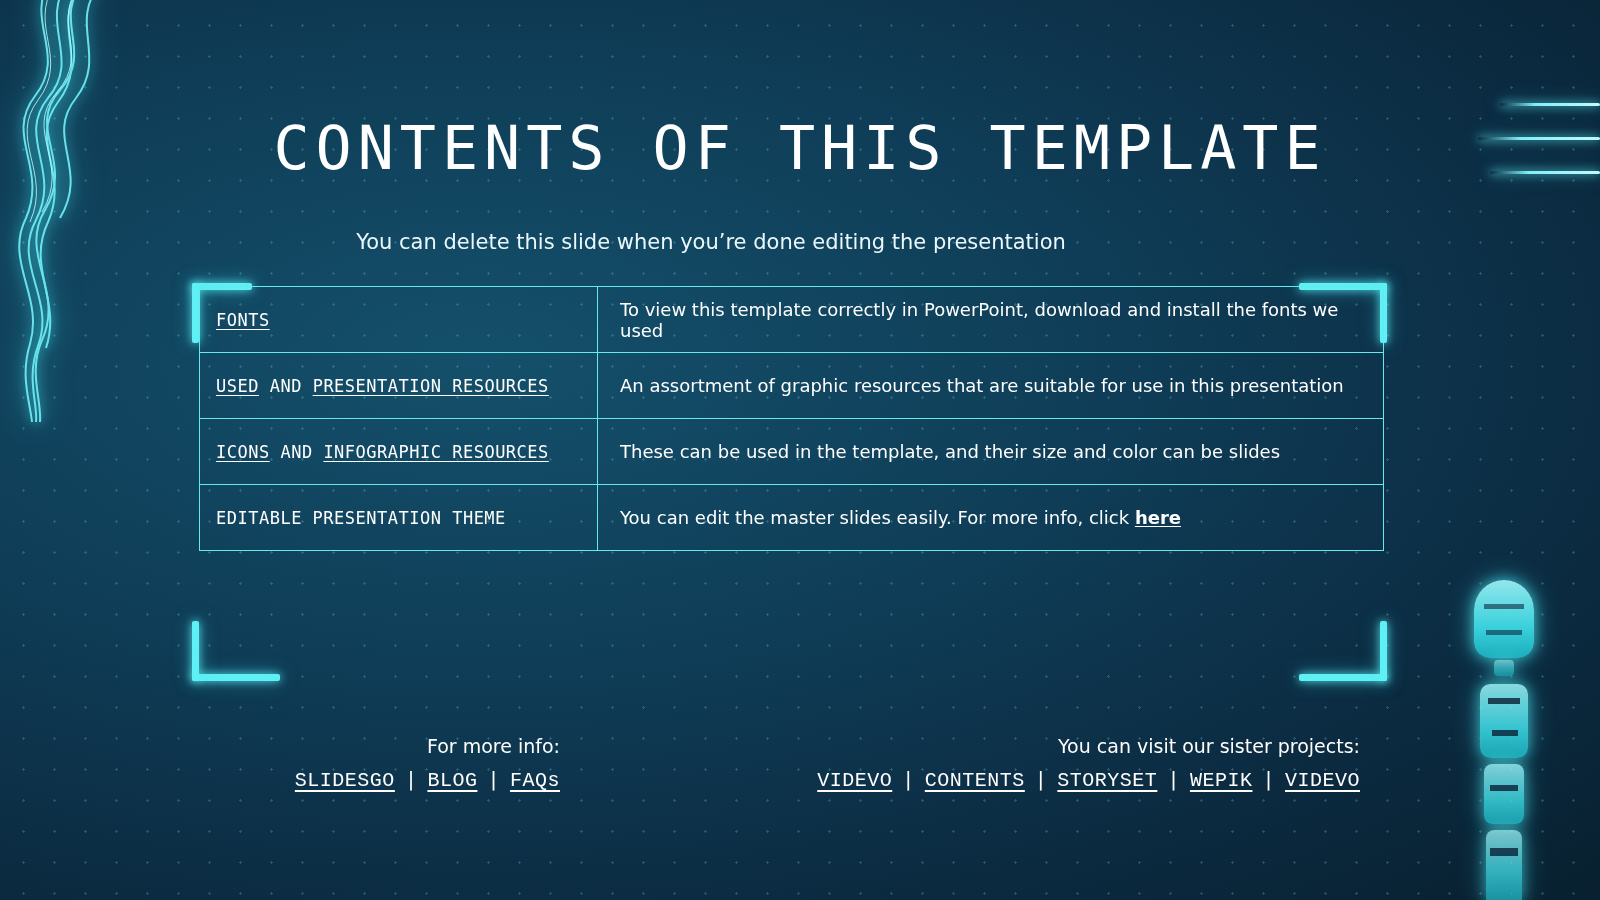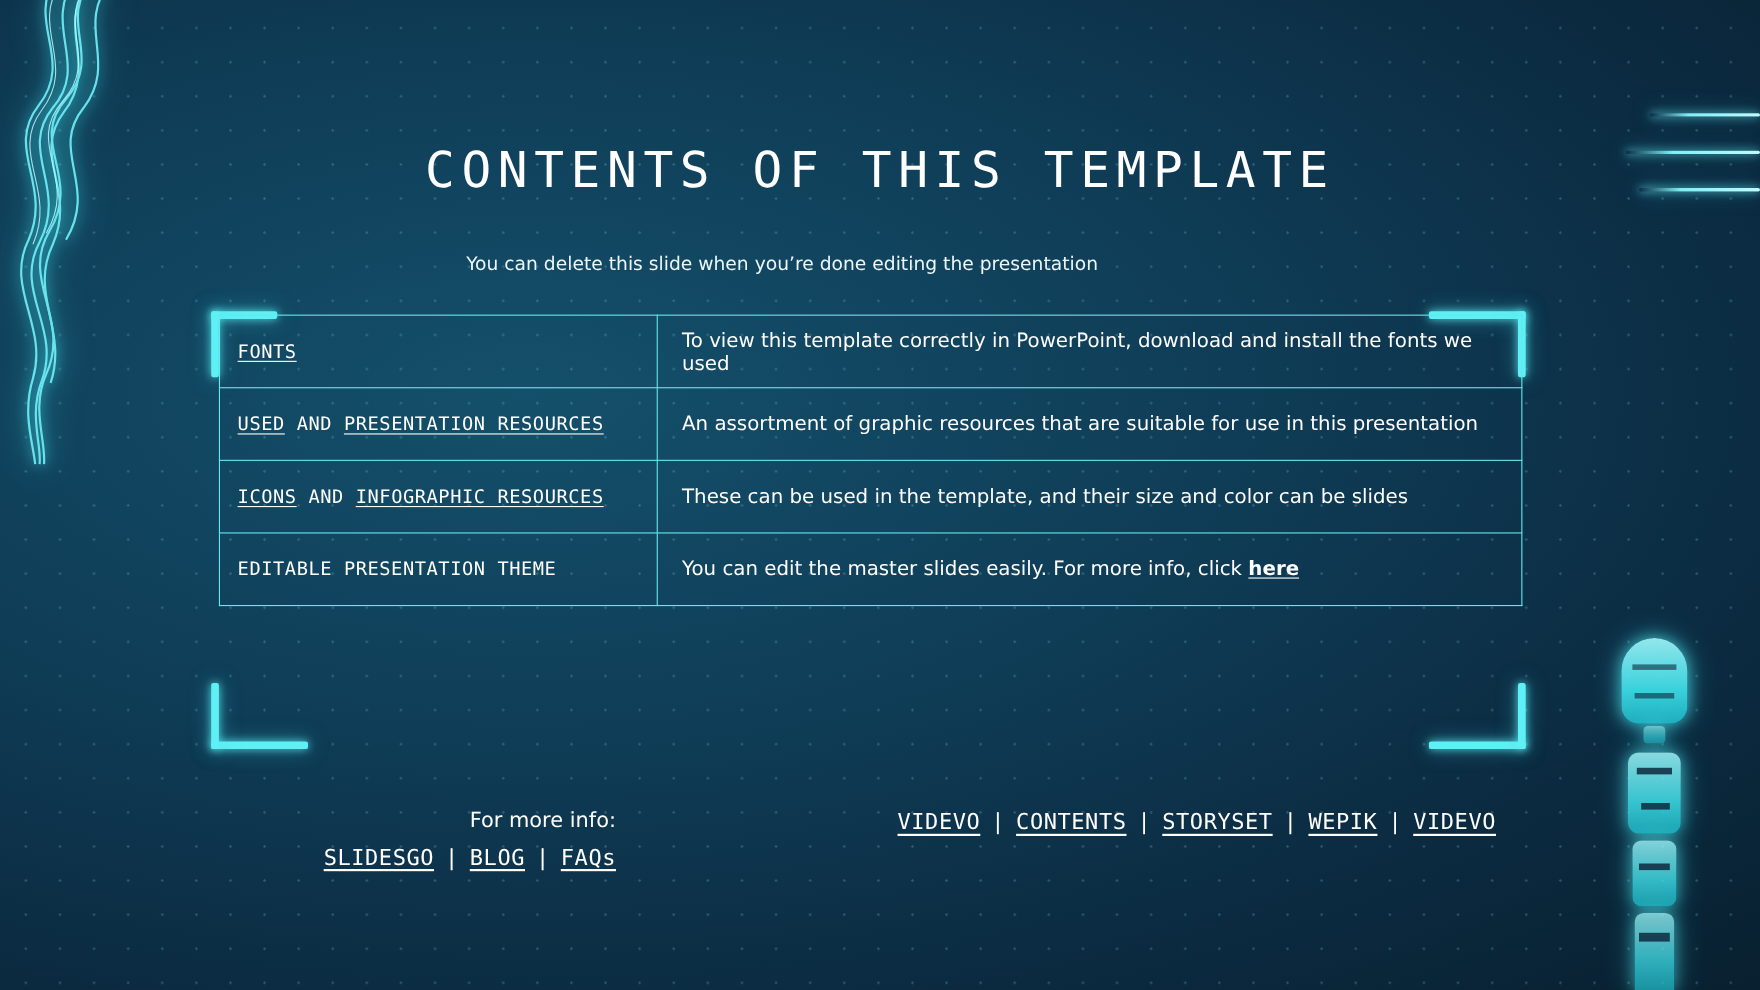--- a/index.html
+++ b/index.html
@@ -92,40 +92,40 @@
   .fig-cut1 { position:absolute; top: 118px; left: 20px; width: 32px; height: 6px; background: rgba(12,42,62,.85);}
   .fig-cut2 { position:absolute; top: 150px; left: 24px; width: 26px; height: 6px; background: rgba(12,42,62,.85);}
   .fig-cut3 { position:absolute; top: 205px; left: 22px; width: 28px; height: 6px; background: rgba(12,42,62,.85);}
   .fig-cut4 { position:absolute; top: 268px; left: 22px; width: 28px; height: 8px; background: rgba(12,42,62,.85);}
   .fig-cut5 { position:absolute; top: 24px; left: 16px; width: 40px; height: 5px; background: rgba(12,42,62,.6);}
   .fig-cut6 { position:absolute; top: 50px; left: 18px; width: 36px; height: 5px; background: rgba(12,42,62,.6);}
 
   
   .title {
     position: absolute;
-    top: 132px;
+    top: 118px;
     left: 0;
     width: 1600px;
     text-align: center;
     color: #ffffff;
     font-family: "DejaVu Sans Mono", monospace;
-    font-size: 45px;
+    font-size: 60px;
     letter-spacing: 6px;
     font-weight: 400;
     line-height: 1;
   }
   .subtitle {
     position: absolute;
     top: 230px;
     left: 0;
     width: 1422px;
     text-align: center;
     color: #eaf7fb;
     font-family: "DejaVu Sans", sans-serif;
-    font-size: 17px;
+    font-size: 21px;
     font-weight: 400;
   }
 
   
   .table-wrap {
     position: absolute;
     left: 192px;
     top: 283px;
     width: 1195px;
     height: 398px;
@@ -197,20 +197,21 @@
   }
   .foot-links {
     font-family: "DejaVu Sans Mono", monospace;
     font-size: 20px;
     letter-spacing: 0.5px;
   }
   .foot-links a {
     color: #ffffff;
     text-decoration: underline;
     text-underline-offset: 4px;
+    font-family: Liberation Mono, monospace;
   }
   .sep { padding: 0 10px; color: #ffffff; text-decoration: none; display:inline-block;}
 </style>
 </head>
 <body>
 
 <div class="slide">
 
   <div class="dot-grid"></div>
 
@@ -285,17 +286,18 @@
         </tbody>
     </table>
   </div>
 
   <div class="footer">
     <div class="foot-col left">
       <div class="foot-title">For more info:</div>
       <div class="foot-links" id="footer-left-links"><a href="#">SLIDESGO</a><span class="sep">|</span><a href="#">BLOG</a><span class="sep">|</span><a href="#">FAQs</a></div>
     </div>
     <div class="foot-col right">
+      <div class="foot-title">You can visit our sister projects:</div>
       <div class="foot-links" id="footer-right-links"><a href="#">VIDEVO</a><span class="sep">|</span><a href="#">CONTENTS</a><span class="sep">|</span><a href="#">STORYSET</a><span class="sep">|</span><a href="#">WEPIK</a><span class="sep">|</span><a href="#">VIDEVO</a></div>
     </div>
   </div>
 
 </div>
 
 </body></html>

